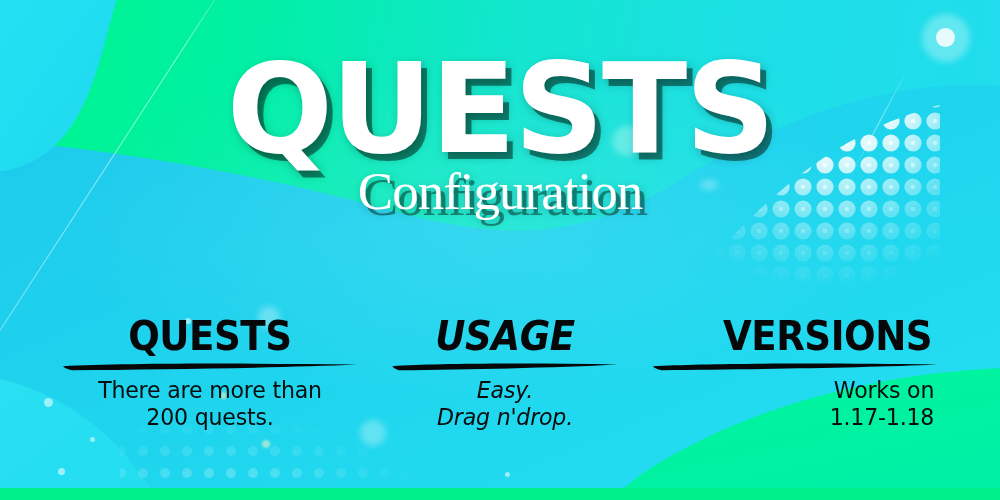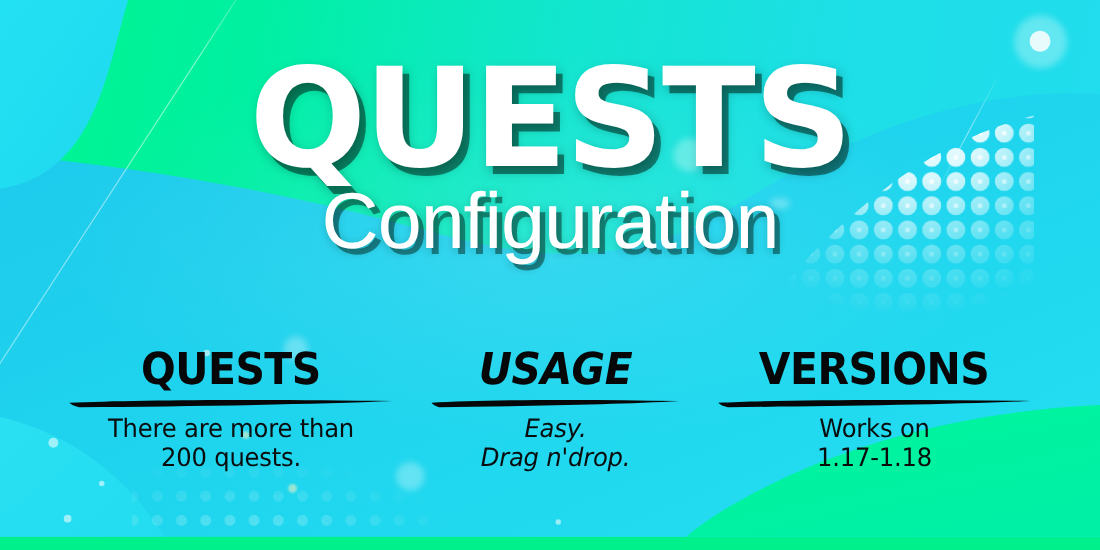--- a/index.html
+++ b/index.html
@@ -52,40 +52,40 @@
     font-weight:bold;
     font-size:125px;
     line-height:1.0;
     letter-spacing:-2px;
     color:#ffffff;
     text-shadow:6px 7px 0 rgba(2,40,30,.55), 3px 4px 10px rgba(0,50,40,.35);
     margin:0;
     white-space:nowrap;
   }
   .subtitle{
-    font-family:Liberation Sans, sans-serif;
+    font-family:Liberation Serif, serif;
     font-weight:300;
-    font-size:72px;
+    font-size:53px;
     line-height:1.0;
     letter-spacing:-1px;
     color:#ffffff;
     text-shadow:5px 6px 0 rgba(2,40,30,.50), 2px 3px 9px rgba(0,50,40,.32);
     margin:-6px 0 0 0;
     white-space:nowrap;
   }
 
   
   .columns{
     position:absolute;left:60px;top:316px;width:880px;
     display:flex;justify-content:space-between;align-items:flex-start;
   }
   .col{flex:0 0 auto;text-align:center;color:#050607;}
   .col-quests{width:300px;}
   .col-usage{width:230px;font-style:italic;}
-  .col-versions{width:290px;}
+  .col-versions{width:290px;text-align:right;}
 
   .col-head{
     position:relative;display:inline-block;
     font-family:"DejaVu Sans",sans-serif;
     font-weight:bold;
     font-size:40px;line-height:1.02;
     letter-spacing:-0.5px;
     color:#060708;
     transform:scaleX(.93);
     padding-bottom:4px;

